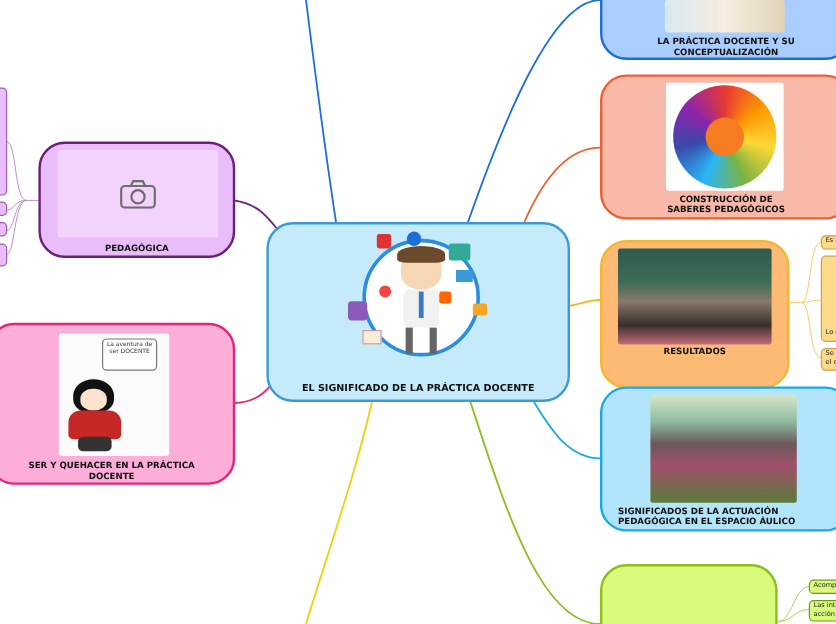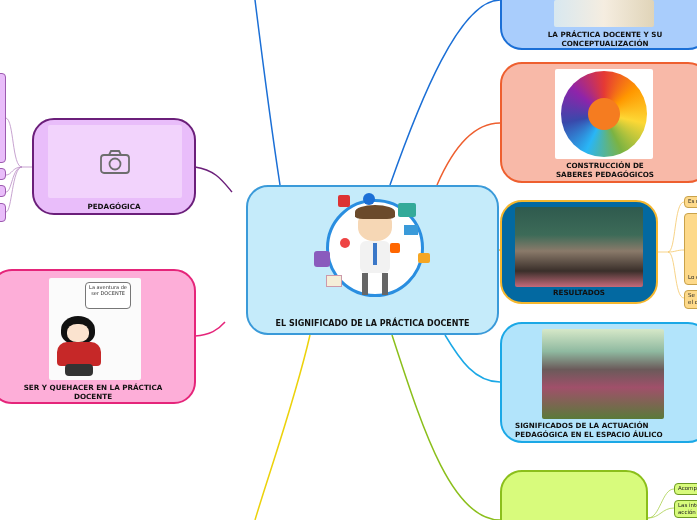--- a/index.html
+++ b/index.html
@@ -27,21 +27,21 @@
   <path d="M22 167 C12 167 12 175 6 175" stroke="#b98bc4" stroke-width="0.8" fill="none"></path>
   <path d="M22 167 C12 167 12 192 6 192" stroke="#b98bc4" stroke-width="0.8" fill="none"></path>
   <path d="M22 167 C12 167 12 212 6 212" stroke="#b98bc4" stroke-width="0.8" fill="none"></path>
   <path d="M658 252 L668 252 C676 252 674 202 684 202" stroke="#f5c869" stroke-width="0.8" fill="none"></path>
   <path d="M668 252 C676 252 676 250 684 250" stroke="#f5c869" stroke-width="0.8" fill="none"></path>
   <path d="M668 252 C676 252 674 298 684 298" stroke="#f5c869" stroke-width="0.8" fill="none"></path>
   <path d="M648 518 C660 518 662 489 674 489" stroke="#a8cf4b" stroke-width="0.8" fill="none"></path>
   <path d="M648 518 C660 518 662 508 674 508" stroke="#a8cf4b" stroke-width="0.8" fill="none"></path>
 </svg>
 
-<div class="node" style="left:222px;top:185px;width:253px;height:150px;background:#c5ebfa;border-color:#3a9ad9;margin-left:24px;">
+<div class="node" style="left:222px;top:185px;width:253px;height:150px;background:#c5ebfa;border-color:#3a9ad9;">
   <div style="position:absolute;left:70px;top:6px;width:112px;height:112px;">
     <div style="position:absolute;left:8px;top:6px;width:92px;height:92px;border:3px solid #2a8ee0;border-radius:50%;background:#fff;"></div>
     <div style="position:absolute;left:40px;top:18px;width:34px;height:30px;background:#f6d7b5;border-radius:40% 40% 45% 45%;"></div>
     <div style="position:absolute;left:37px;top:12px;width:40px;height:14px;background:#6b4a2b;border-radius:50% 50% 20% 20%;"></div>
     <div style="position:absolute;left:42px;top:48px;width:30px;height:32px;background:#f2f2f2;border-radius:6px;"></div>
     <div style="position:absolute;left:55px;top:50px;width:4px;height:22px;background:#3b78c8;"></div>
     <div style="position:absolute;left:44px;top:80px;width:6px;height:22px;background:#666;"></div>
     <div style="position:absolute;left:64px;top:80px;width:6px;height:22px;background:#666;"></div>
     <div style="position:absolute;left:20px;top:2px;width:12px;height:12px;background:#d33;border-radius:2px;"></div>
     <div style="position:absolute;left:45px;top:0px;width:12px;height:12px;background:#1b6fd6;border-radius:50%;"></div>
@@ -62,21 +62,21 @@
 </div>
 
 <div class="node" style="left:500px;top:62px;width:210px;height:121px;background:#f8b9a8;border-color:#ee5f2f;">
   <div class="pic" style="left:53px;top:5px;width:98px;height:90px;background:#fff;">
     <div style="position:absolute;left:6px;top:2px;width:86px;height:86px;border-radius:50%;background:conic-gradient(#e53935,#ff9800,#fdd835,#7cb342,#29b6f6,#3949ab,#8e24aa,#e53935);"></div>
     <div style="position:absolute;left:33px;top:29px;width:32px;height:32px;border-radius:50%;background:#f57c20;"></div>
   </div>
   <div class="label" style="top:97px;padding:0 45px;">CONSTRUCCIÓN DE SABERES PEDAGÓGICOS</div>
 </div>
 
-<div class="node" style="left:500px;top:200px;width:158px;height:104px;background:#0369a1;border-color:#f5b72e;">
+<div class="node" style="left:500px;top:200px;width:158px;height:124px;background:#fdba74;border-color:#f5b72e;">
   <div class="pic" style="left:13px;top:5px;width:128px;height:80px;background:linear-gradient(180deg,#2f5a4e 0%,#3d6b58 35%,#8a7a6a 55%,#3a2f2a 80%,#c46a7a 100%);"></div>
   <div class="label" style="top:86px;">RESULTADOS</div>
 </div>
 <div class="leaf" style="left:684px;top:196px;width:30px;height:12px;background:#fdd98a;border-color:#c9a24a;">Es n</div>
 <div class="leaf" style="left:684px;top:213px;width:30px;height:72px;background:#fdd98a;border-color:#c9a24a;padding-top:60px;">Lo c</div>
 <div class="leaf" style="left:684px;top:290px;width:30px;height:19px;background:#fdd98a;border-color:#c9a24a;white-space:pre;">Se
 el c</div>
 
 <div class="node" style="left:500px;top:322px;width:210px;height:121px;background:#b2e4fb;border-color:#1ba8e6;">
   <div class="pic" style="left:40px;top:5px;width:122px;height:90px;background:linear-gradient(180deg,#d6e8c8 0%,#8fb9a0 25%,#6b5a5a 45%,#a0506a 65%,#5a7a3a 100%);"></div>

